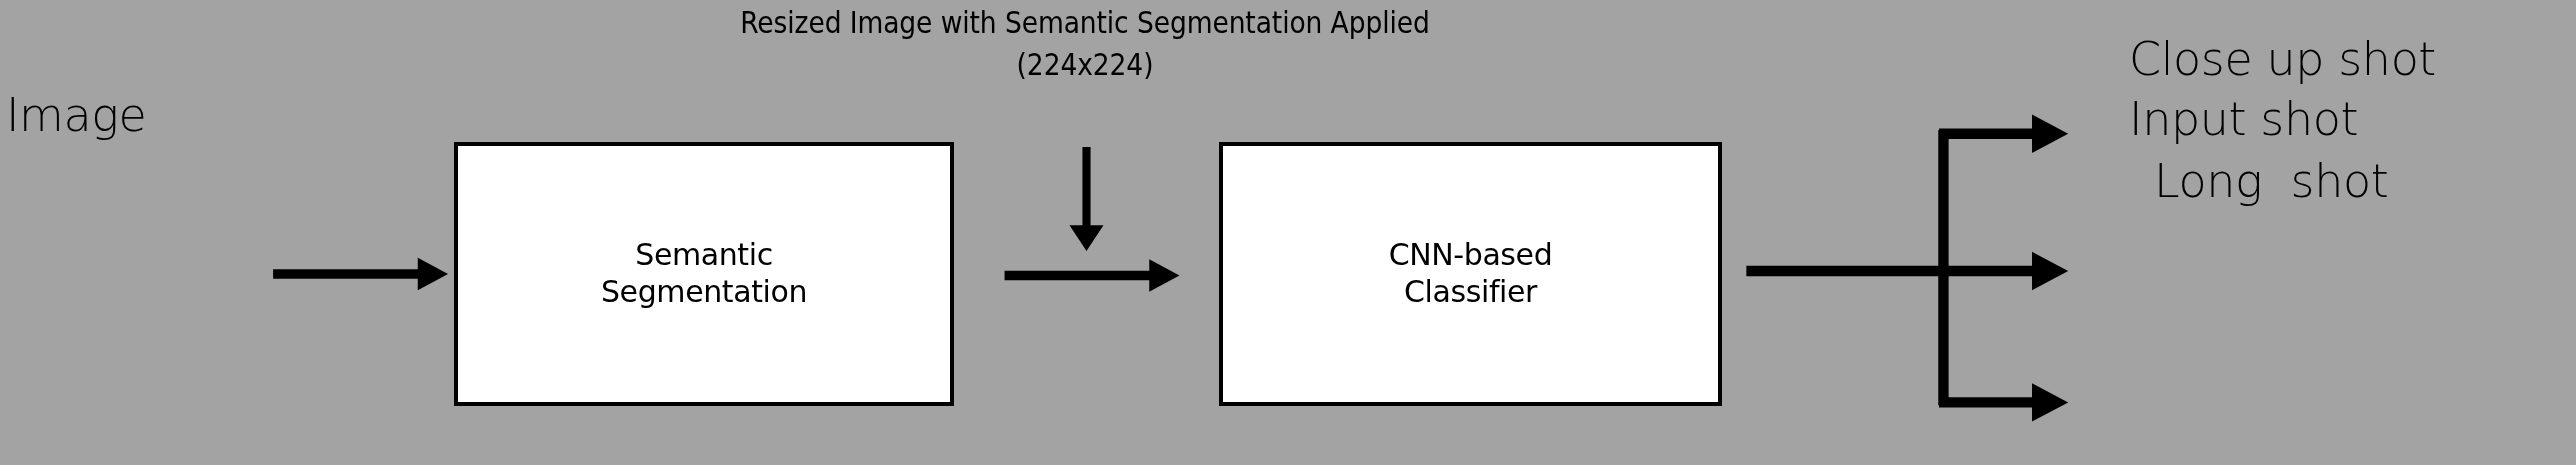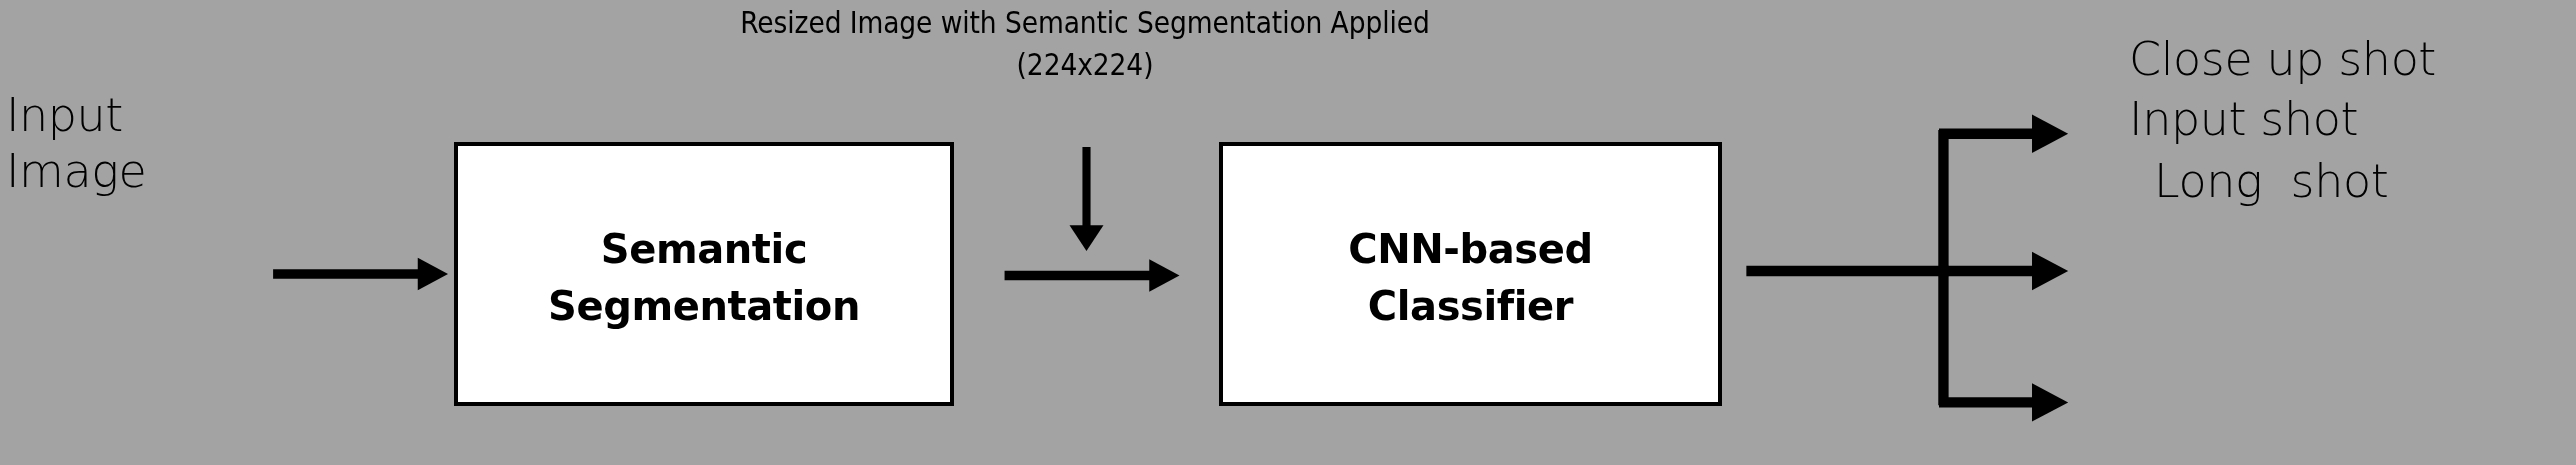--- a/index.html
+++ b/index.html
@@ -53,26 +53,25 @@
     border: 4.4px solid #000000;
     background: #ffffff;
     display: flex;
     flex-direction: column;
     align-items: center;
     justify-content: center;
     text-align: center;
   }
   .proc-box .ln {
     display: block;
-    font-size: 40px;
+    font-size: 30px;
     line-height: 1.22;
-    font-weight: 700;
+    font-weight: 400;
     letter-spacing: -0.4px;
     white-space: nowrap;
-    margin-top: 8px;
   }
   #box-semantic { left: 454px; top: 142px; width: 500px; height: 264px; }
   #box-cnn      { left: 1219px; top: 142px; width: 503px; height: 264px; align-items: center; }
 
   
   .out-label {
     font-size: 46px;
     line-height: 1.1;
     font-weight: 300;
     letter-spacing: -0.4px;
@@ -93,21 +92,20 @@
 <body>
 
 <div id="canvas">
 
   <div class="abs" id="caption-block">
     <div id="caption-line1">Resized Image with Semantic Segmentation Applied</div>
     <div id="caption-line2">(224x224)</div>
   </div>
 
   <div class="abs" id="input-label">
-    <span class="ln">Input</span>
     <span class="ln">Image</span>
   </div>
 
   <div class="abs proc-box" id="box-semantic">
     <span class="ln">Semantic</span>
     <span class="ln">Segmentation</span>
   </div>
 
   <div class="abs proc-box" id="box-cnn">
     <span class="ln">CNN-based</span>

